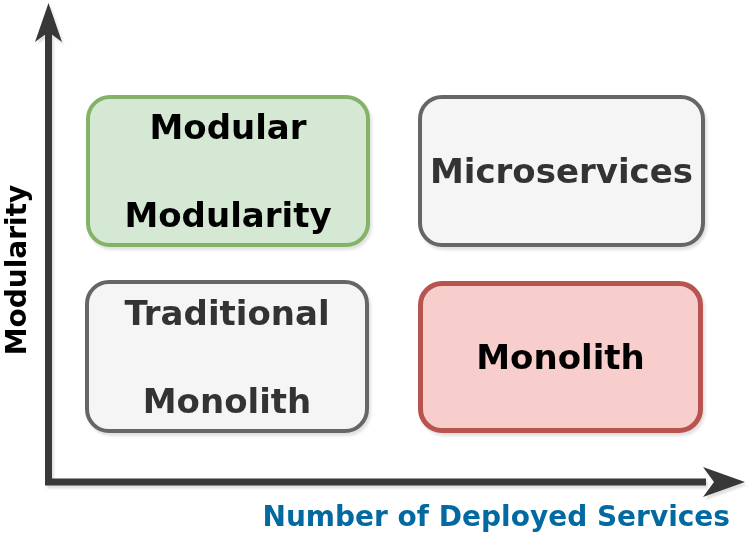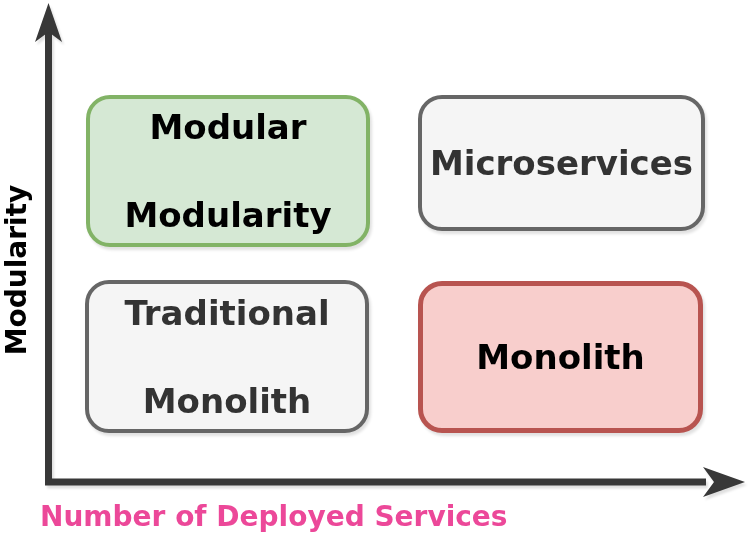--- a/index.html
+++ b/index.html
@@ -21,34 +21,34 @@
     display:flex; flex-direction:column;
     align-items:center; justify-content:center;
     border:4px solid #666666;
     border-radius:24px;
     font-weight:bold; font-size:34px; line-height:40px;
     text-align:center;
     box-shadow:2px 3px 3px rgba(0,0,0,0.12);
     gap:48px;
   }
   .box.tl { left:86px;  top:95px;  width:284px; height:152px; }
-  .box.tr { left:418px; top:95px;  width:287px; height:136px;text-align:center; }
+  .box.tr { left:418px; top:95px;  width:287px; height:152px;text-align:center; }
   .box.bl { left:85px;  top:280px; width:284px; height:153px; }
   .box.br { left:418px; top:281px; width:285px; height:152px; border-width:5px; }
 
   .y-label {
     position:absolute; left:16px; top:270px;
     transform:translate(-50%,-50%) rotate(-90deg);
     white-space:nowrap;
     font-weight:bold; font-size:28px; color:#000000;
   }
   .x-label {
     position:absolute; left:40px; top:500px; width:690px;
-    text-align:left;
-    font-weight:bold; font-size:28px; color:#ec4899;
+    text-align:right;
+    font-weight:bold; font-size:28px; color:#0369a1;
   }
   .line { display:block; }
 </style>
 </head>
 <body>
 
 <div class="stage">
 
   <svg class="axes" viewBox="0 0 750 538">
     <line x1="48.5" y1="30" x2="48.5" y2="485" stroke-width="7"></line>

